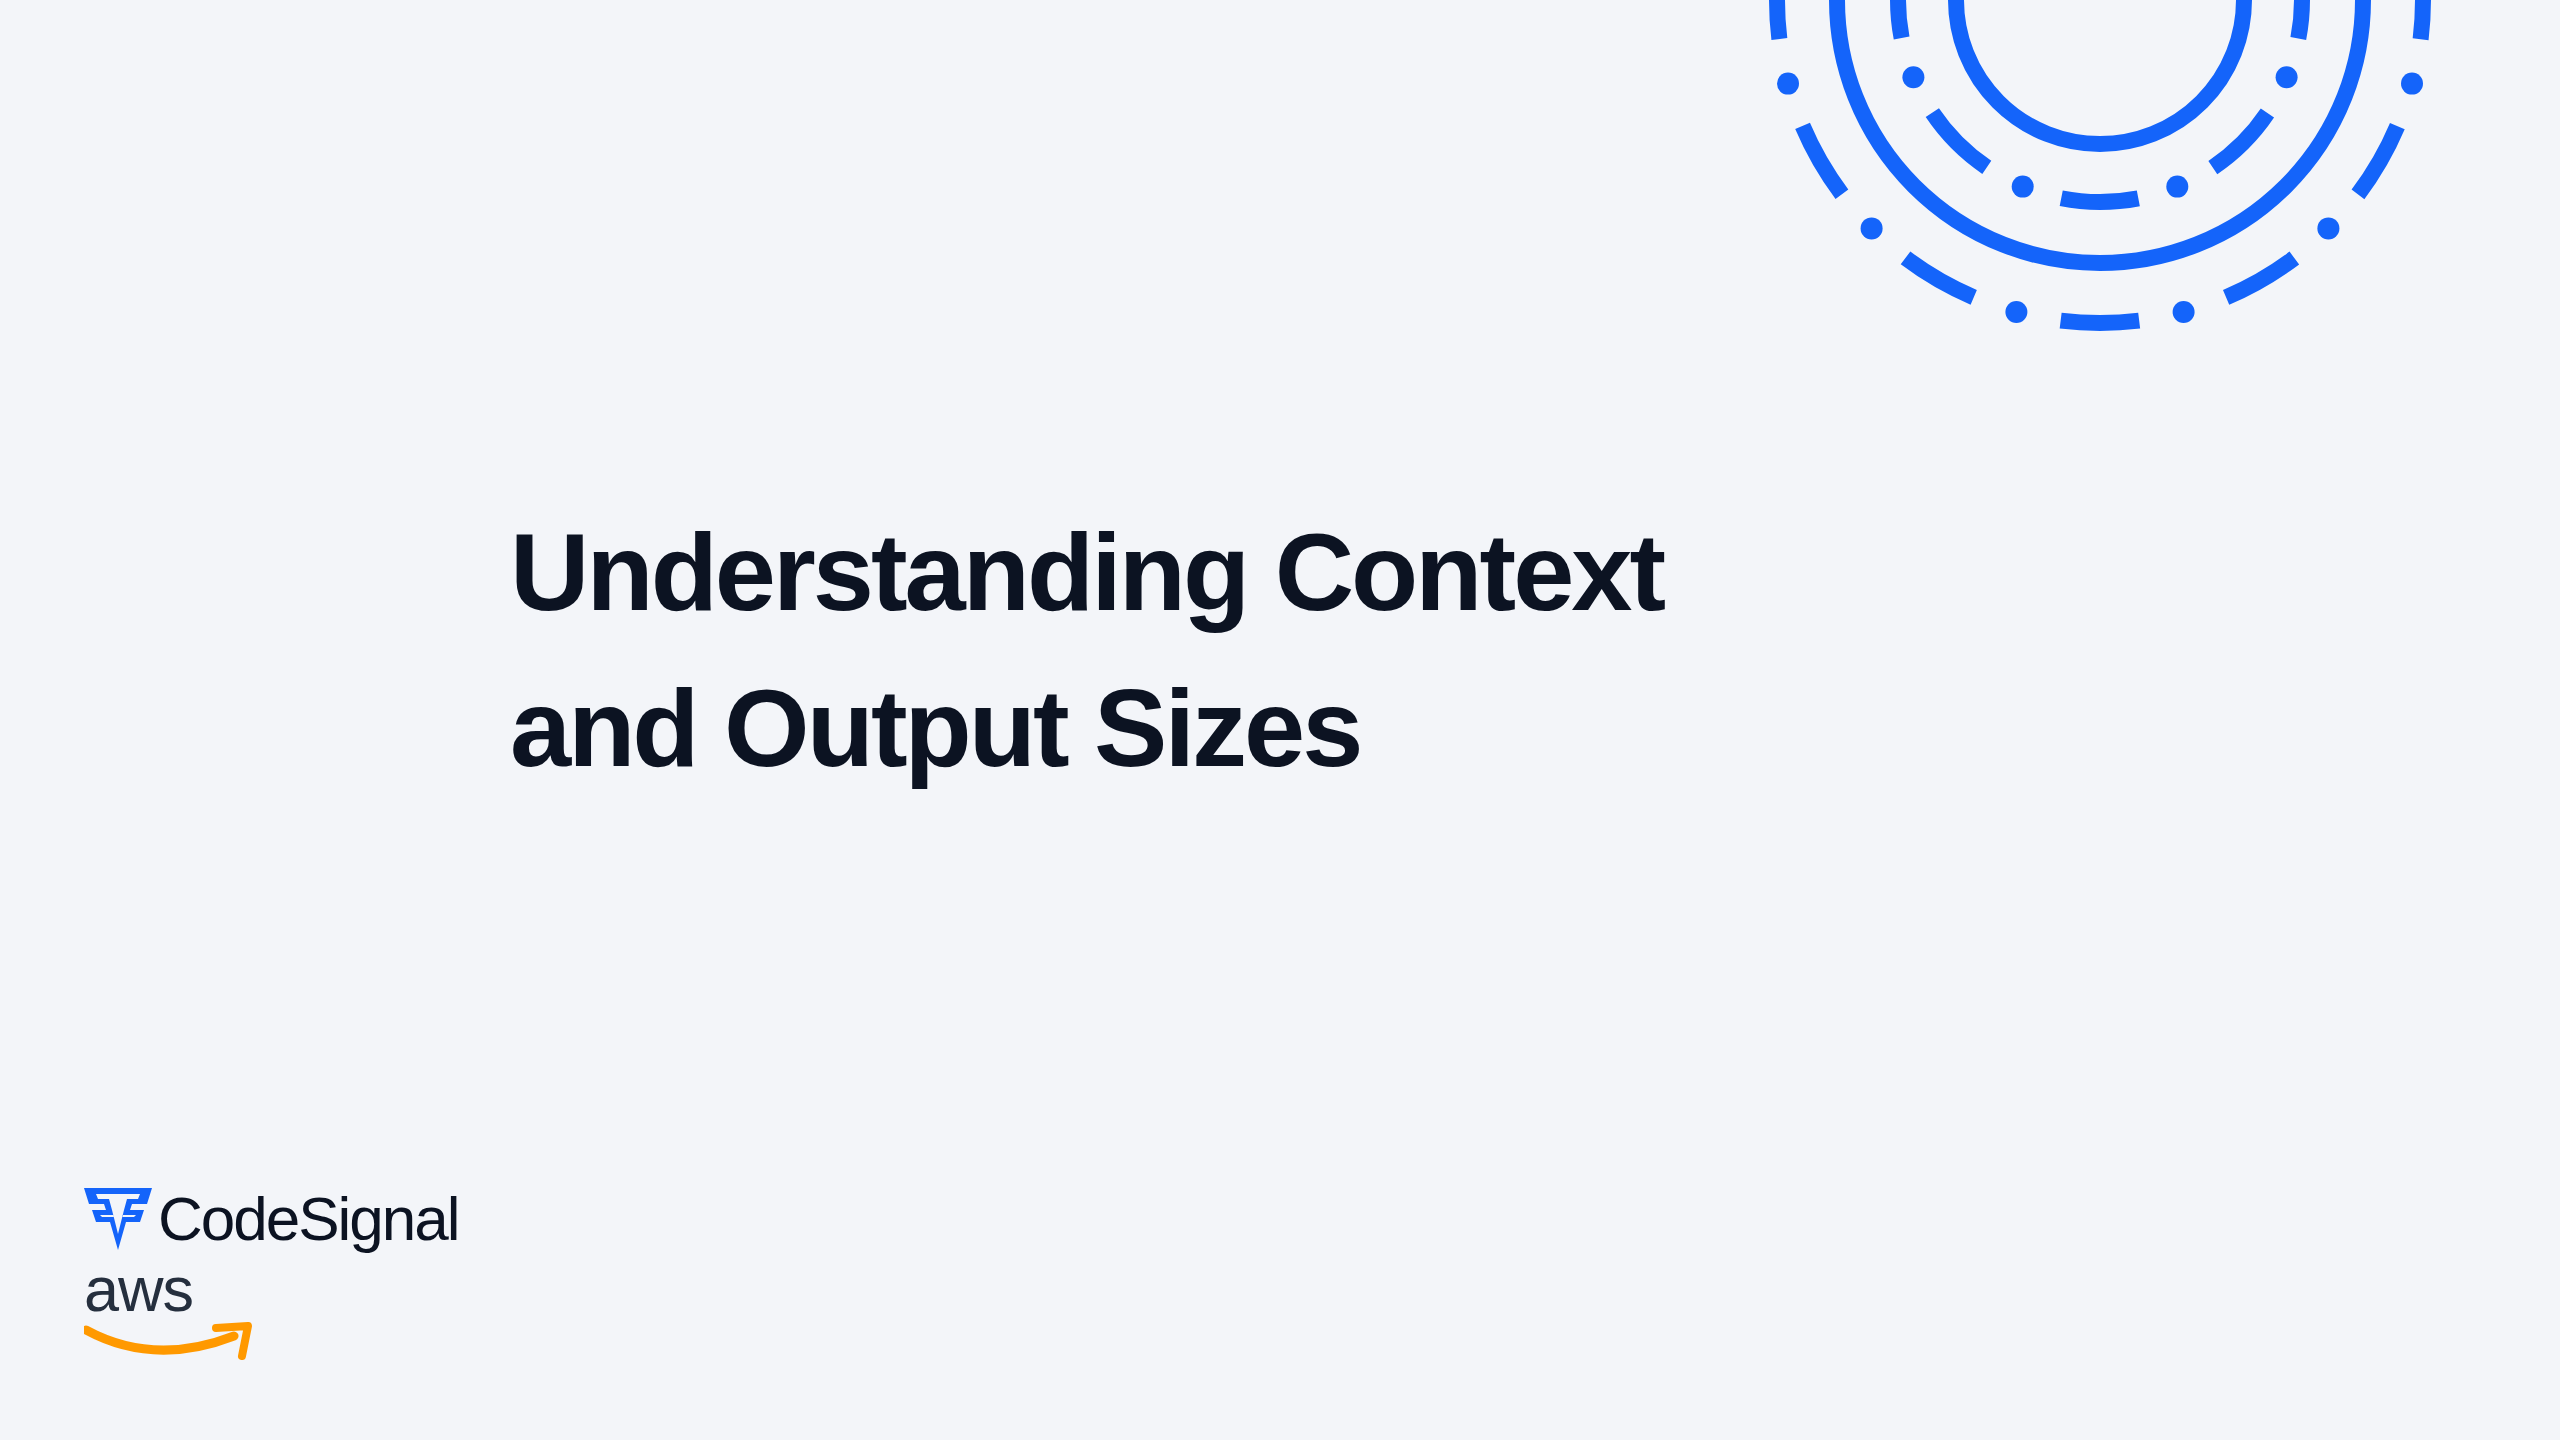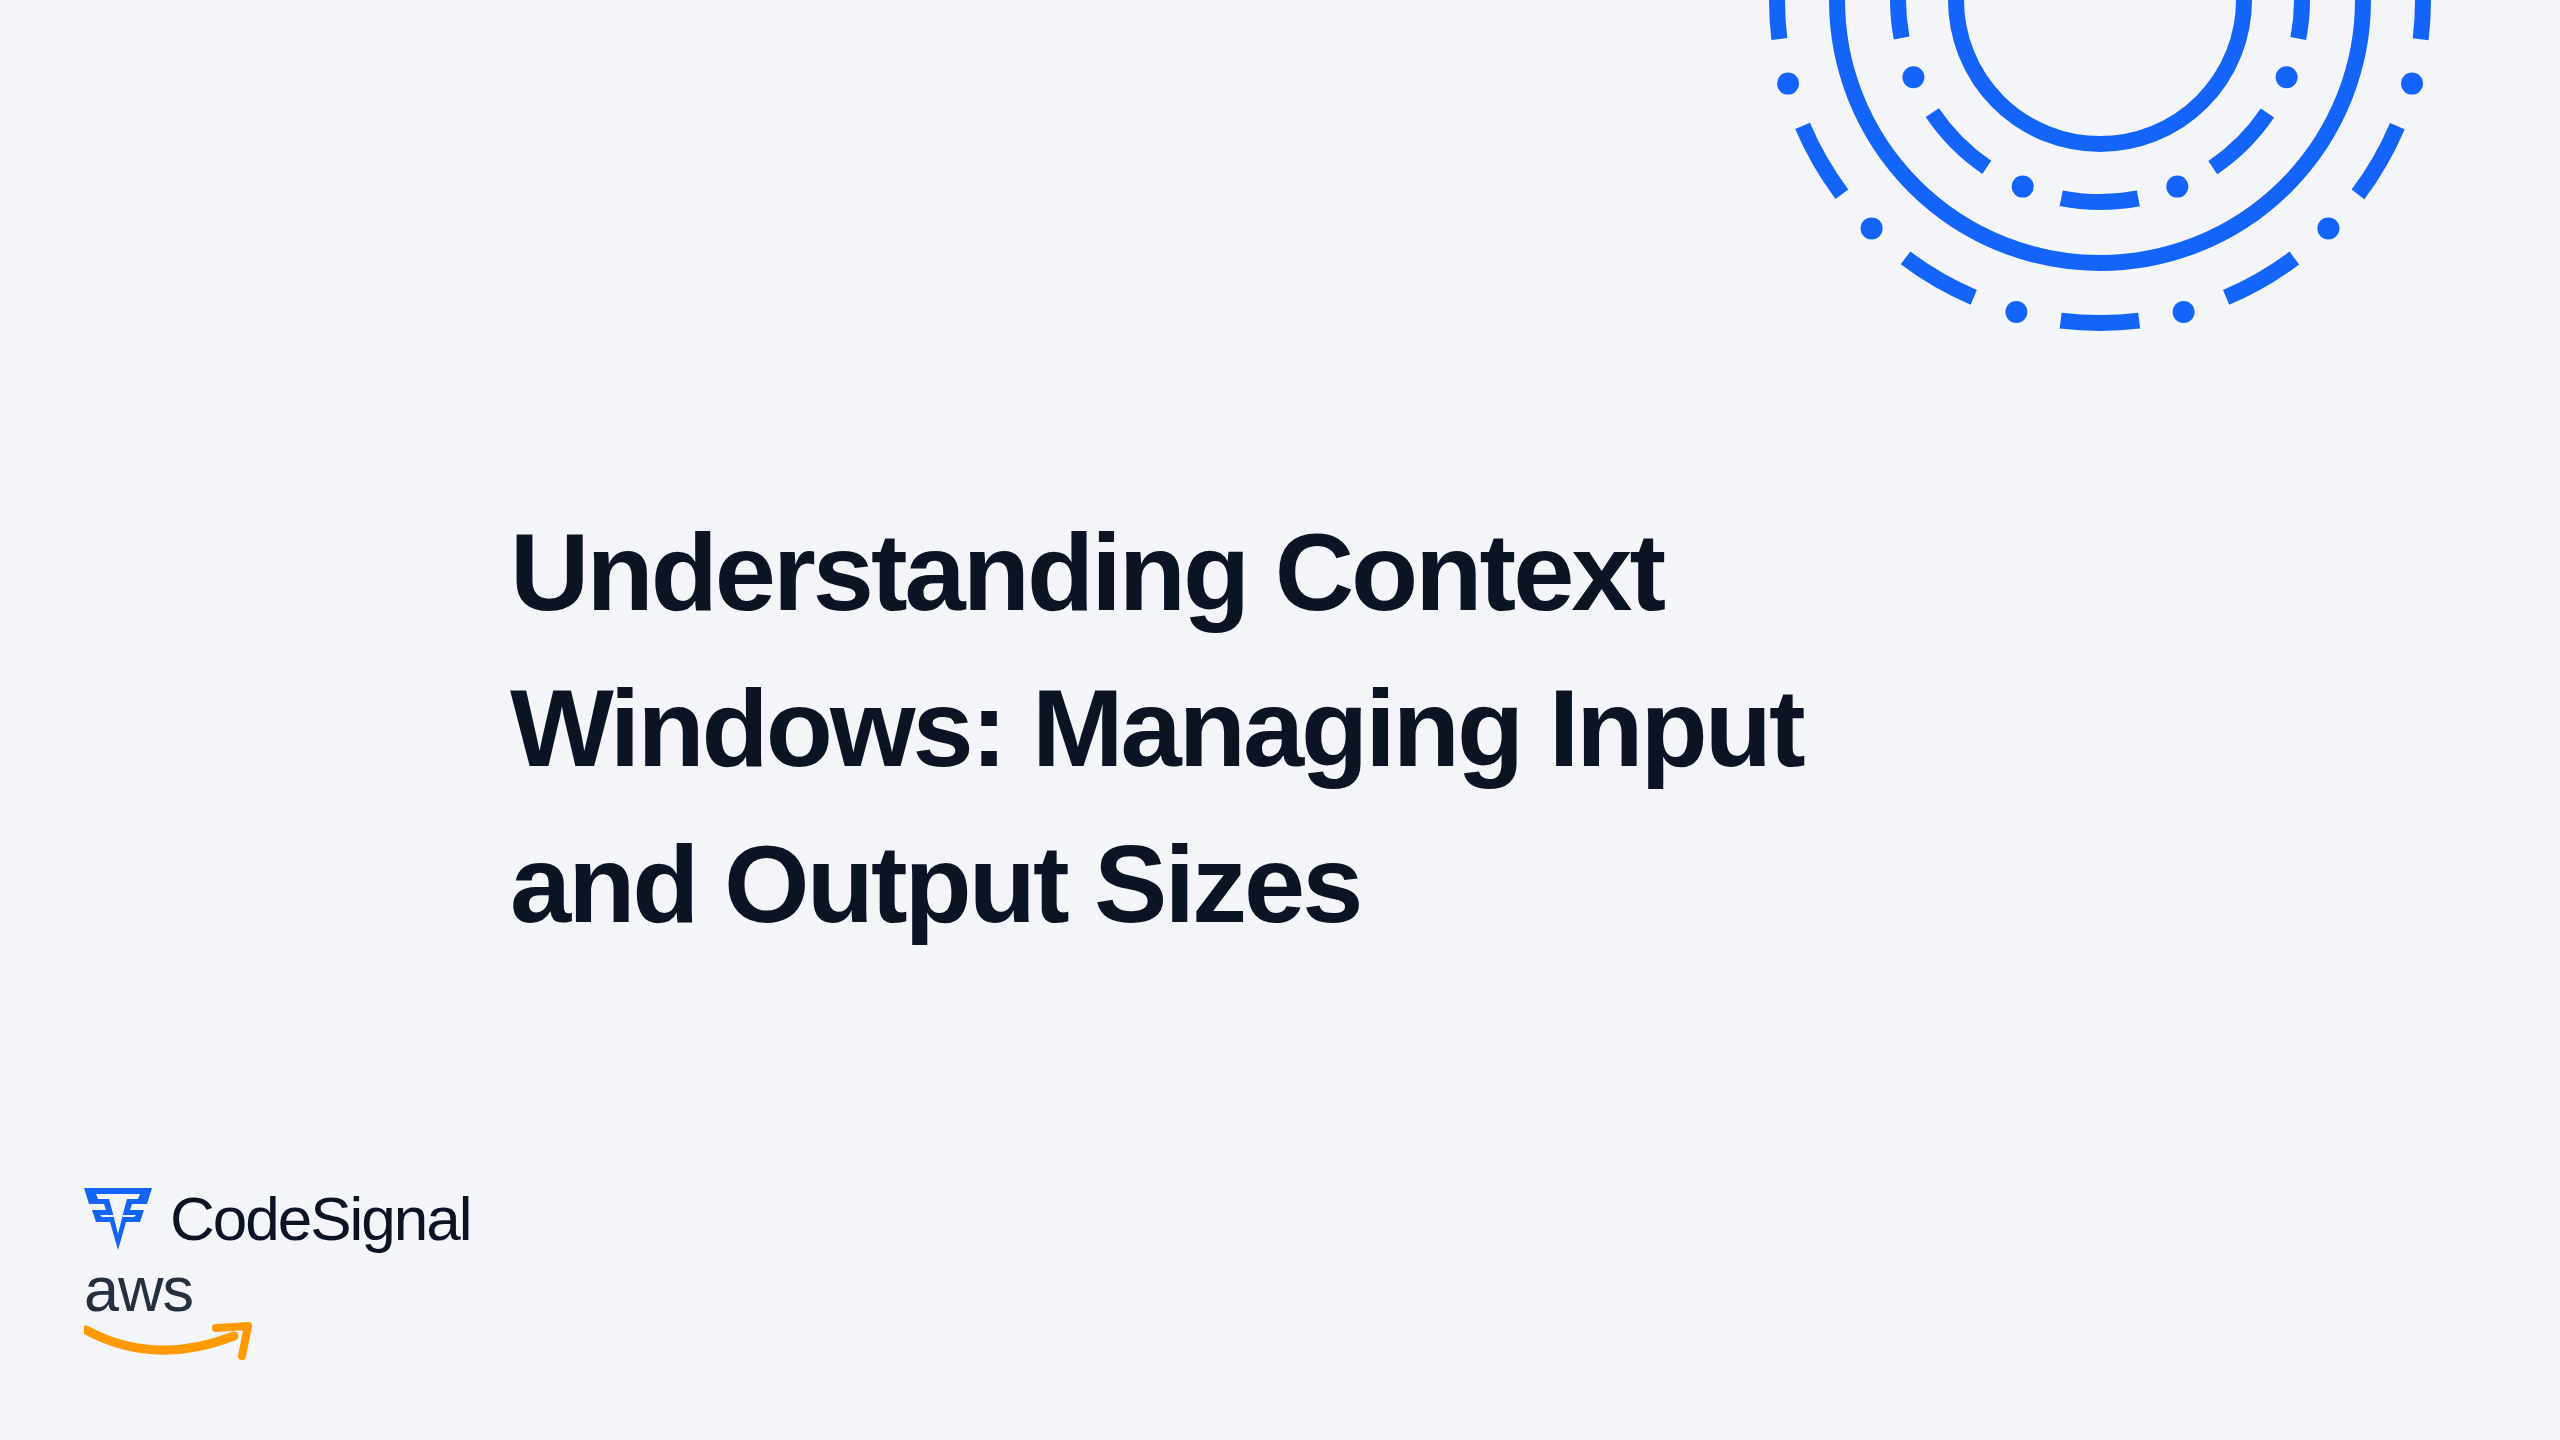--- a/index.html
+++ b/index.html
@@ -13,21 +13,21 @@
     position: absolute; left: 494px; top: 478px; width: 1500px;
     margin: 16px; color: #0c1322;
     font-family: "Liberation Sans", sans-serif; font-weight: 700;
     font-size: 110px; line-height: 156px; letter-spacing: -3px;
   }
   .title span { display: block; white-space: nowrap; }
   .cs-logo { position: absolute; left: 82px; top: 1186px; display: flex; align-items: center; }
   .cs-icon { width: 72px; height: 66px; }
   .cs-text {
     font-family: "Liberation Sans", sans-serif; font-size: 62px; letter-spacing: -2px;
-    color: #0c1322; margin-left: 16px; line-height: 66px;
+    color: #0c1322; margin-left: 4px; line-height: 66px;
   }
   .aws-logo { position: absolute; left: 84px; top: 1250px; width: 180px; height: 120px; }
   .aws-text {
     position: absolute; left: 0; top: 0;
     font-family: "Liberation Sans", sans-serif; font-size: 63px; color: #252f3e;
     letter-spacing: -1px; line-height: 78px;
   }
   .aws-smile { position: absolute; left: 0; top: 72px; width: 170px; height: 50px; }
 </style>
 </head>
@@ -53,21 +53,20 @@
     <circle cx="2328.4" cy="228.4" r="11"></circle>
     <circle cx="2183.6" cy="312" r="11"></circle>
     <circle cx="2016.4" cy="312" r="11"></circle>
     <circle cx="1871.6" cy="228.4" r="11"></circle>
     <circle cx="1788" cy="83.6" r="11"></circle>
   </g>
 </svg>
 
 <h1 class="title">
   <span>Understanding Context</span>
-  <span>Windows: Managing Input</span>
   <span>and Output Sizes</span>
 </h1>
 
 <div class="cs-logo">
   <svg class="cs-icon" viewBox="0 0 72 66" xmlns="http://www.w3.org/2000/svg">
     <path fill="#1464fa" d="M2 2 L70 2 L65 18 L50 18 L48 24 L62 24 L58 36 L44 36 L36 64 L28 36 L14 36 L10 24 L24 24 L22 18 L7 18 Z M14 8 L16 13 L27 13 L30 24 L34 40 L36 48 L38 40 L42 24 L45 13 L56 13 L58 8 Z M18 29 L20 31 L32 31 L31 29 Z M40 29 L41 31 L52 31 L54 29 Z"></path>
   </svg>
   <span class="cs-text">CodeSignal</span>
 </div>
 

